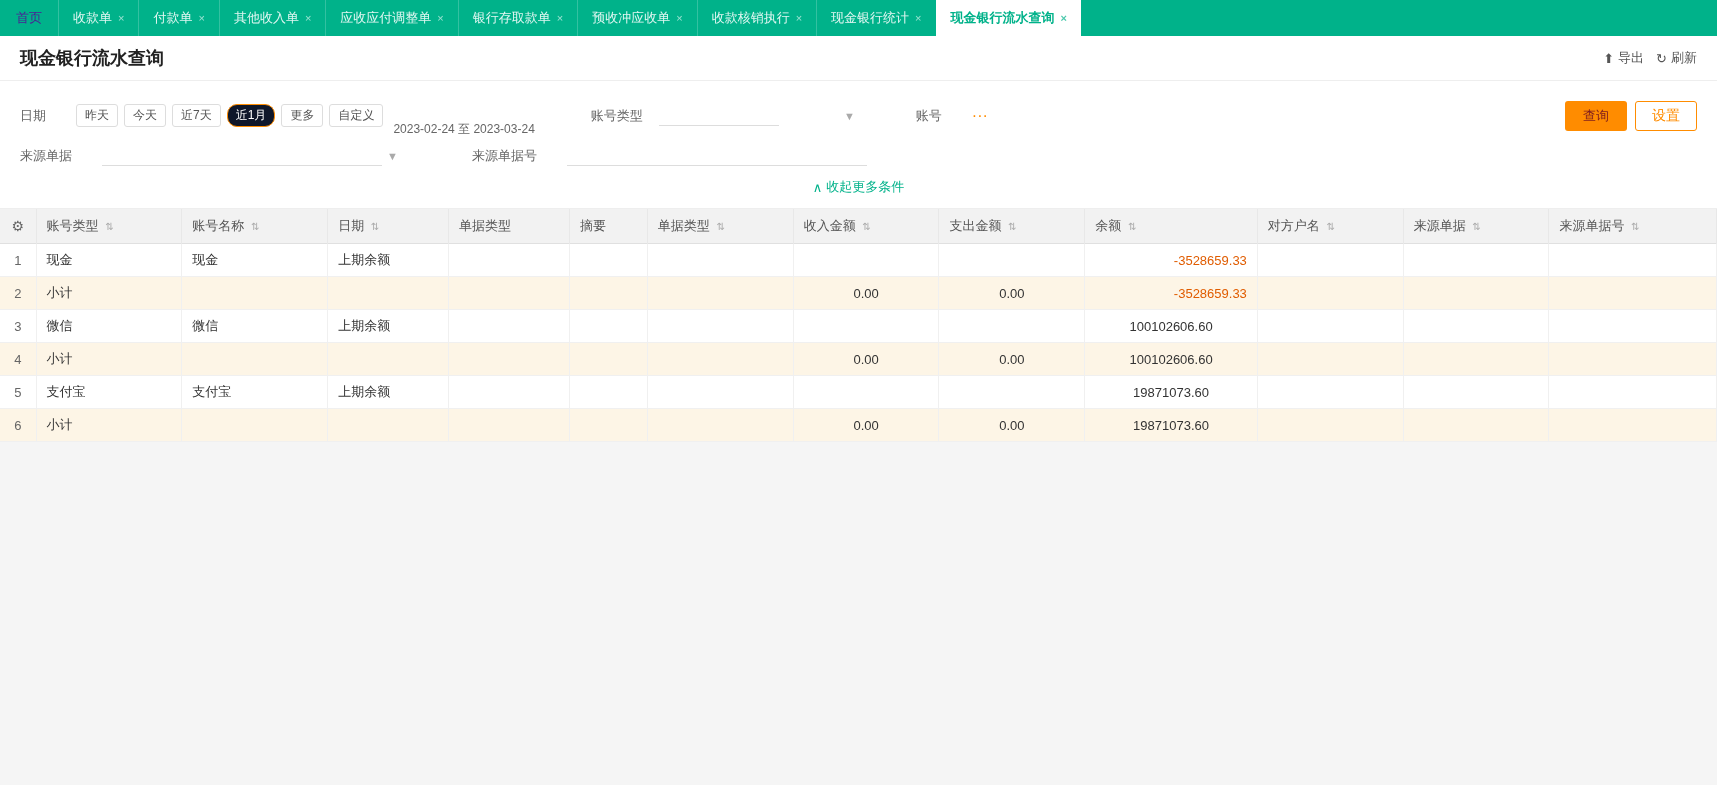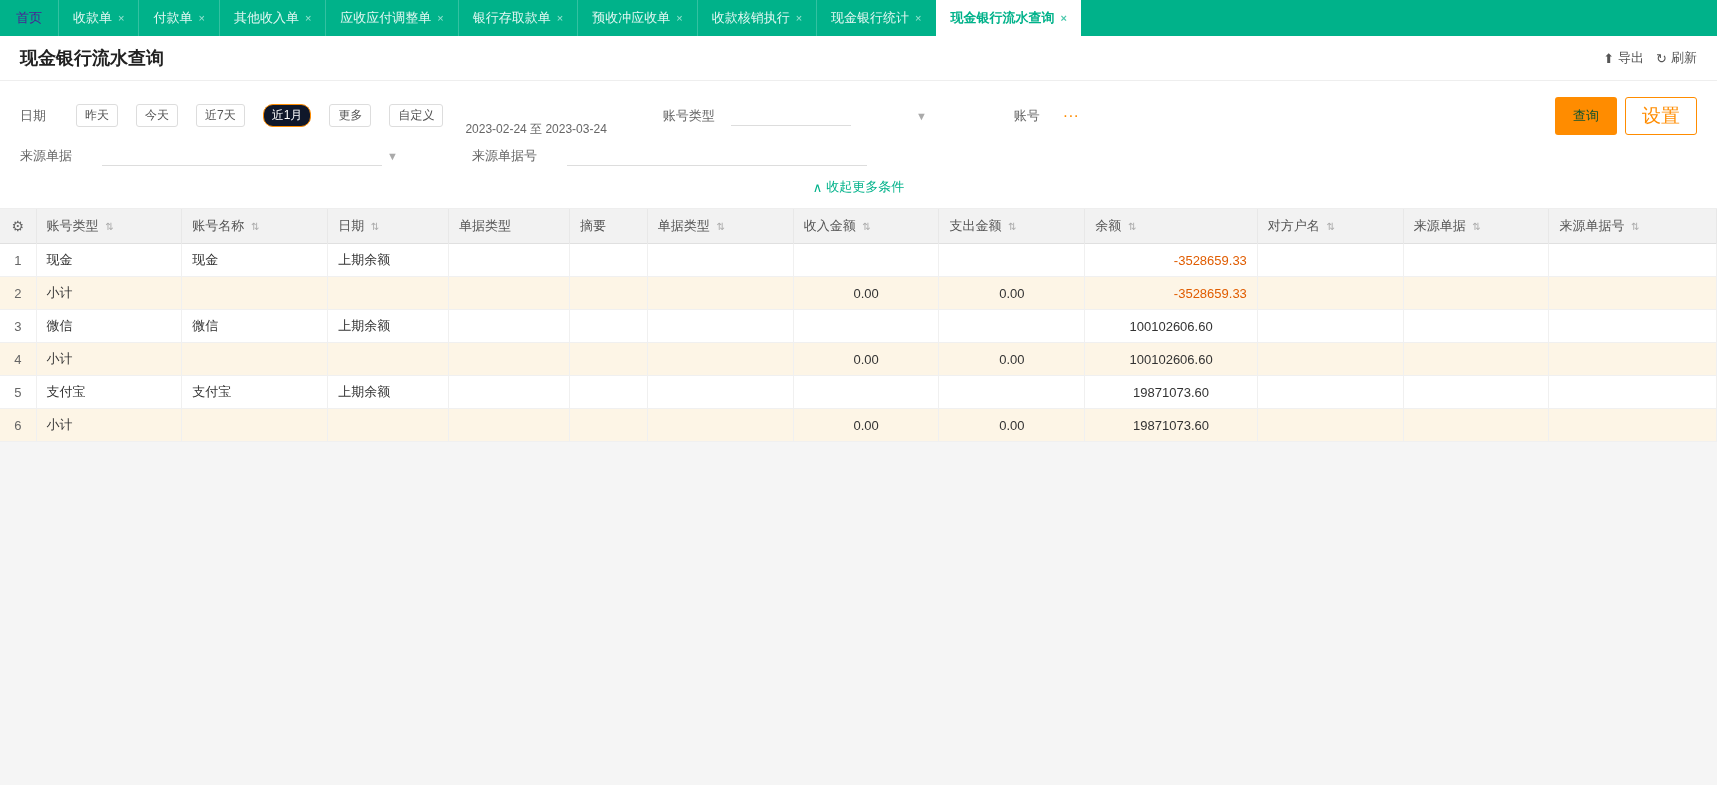--- a/index.html
+++ b/index.html
@@ -91,21 +91,21 @@
     }
     .filter-label {
       color: #666;
       font-size: 13px;
       white-space: nowrap;
       min-width: 40px;
     }
     .date-options {
       display: flex;
       align-items: center;
-      gap: 18px;
+      gap: 6px;
     }
     .date-btn {
       padding: 2px 8px;
       border: 1px solid #ddd;
       border-radius: 3px;
       background: #fff;
       color: #555;
       font-size: 12px;
       cursor: pointer;
     }
@@ -155,34 +155,34 @@
       min-width: 300px;
     }
     .dots-btn {
       color: #ff8c00;
       font-size: 16px;
       cursor: pointer;
       margin-right: 6px;
     }
     .query-btn {
       background: #ff8c00;
-      color: #14532d;
+      color: #7f1d1d;
       border: none;
       padding: 6px 18px;
       border-radius: 3px;
       font-size: 13px;
       cursor: pointer;
     }
     .settings-btn {
       background: #fff;
       color: #ff8c00;
       border: 1px solid #ff8c00;
       padding: 5px 16px;
       border-radius: 3px;
-      font-size: 19px;
+      font-size: 14px;
       cursor: pointer;
     }
     .collapse-bar {
       text-align: center;
       color: #00b28a;
       font-size: 13px;
       cursor: pointer;
       padding-top: 4px;
       display: flex;
       align-items: center;
@@ -328,21 +328,21 @@
     <div class="select-wrapper">
       <select class="filter-select">
         <option value=""></option>
         <option value="现金">现金</option>
         <option value="微信">微信</option>
         <option value="支付宝">支付宝</option>
       </select>
       <span class="chevron">▼</span>
     </div>
 
-    <span style="margin-left:60px;text-align:center;" class="filter-label">账号</span>
+    <span style="margin-left:41px;" class="filter-label">账号</span>
     <span class="dots-btn">···</span>
 
     <div style="margin-left:auto; display:flex; gap:8px;">
       <button class="query-btn">查询</button>
       <button class="settings-btn">设置</button>
     </div>
   </div>
 
   <div class="source-row filter-row">
     <span class="filter-label">来源单据</span>

